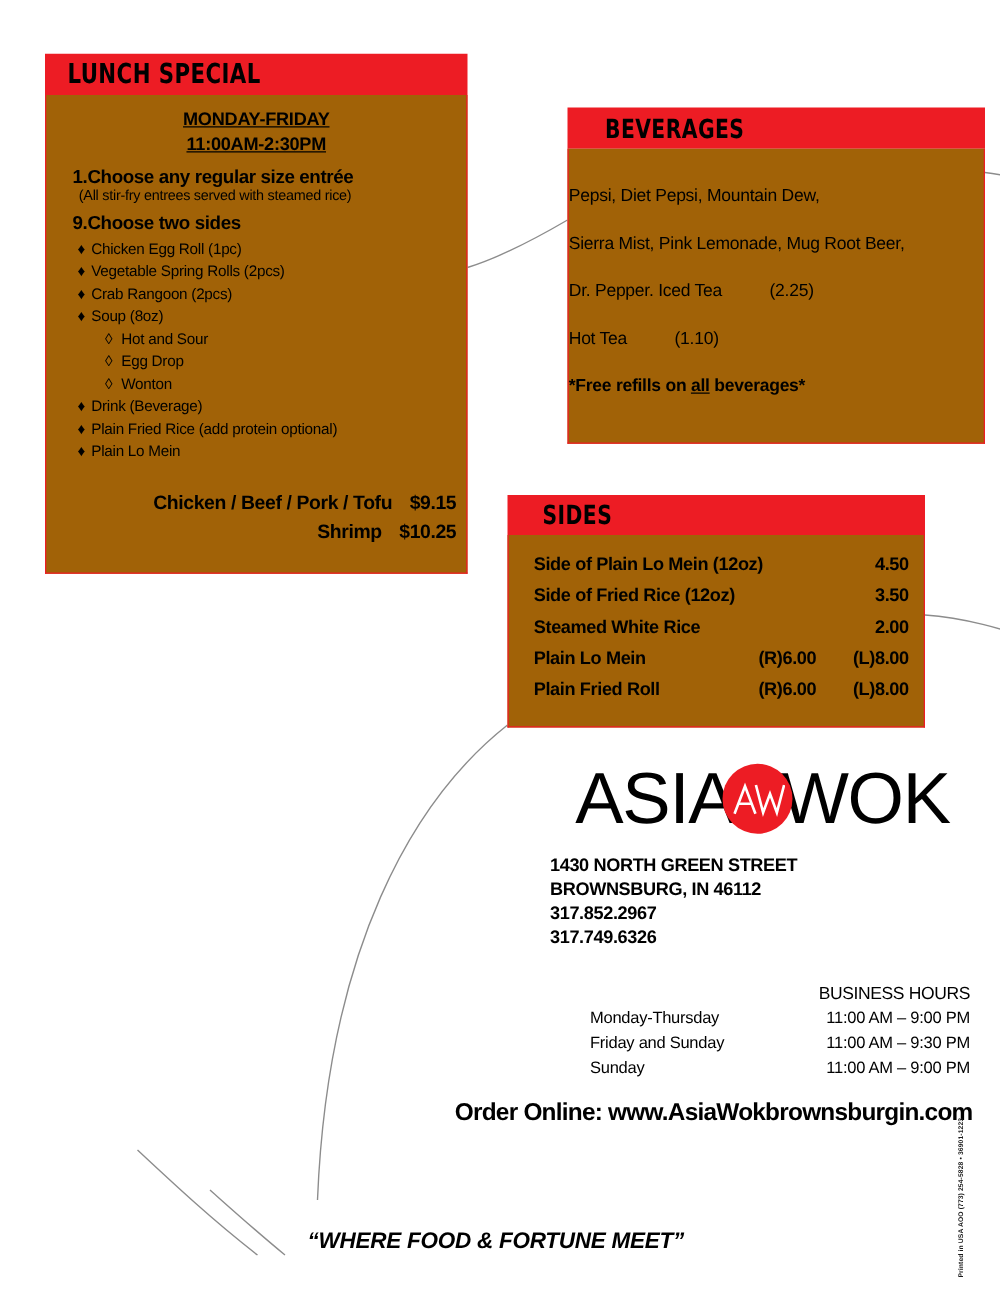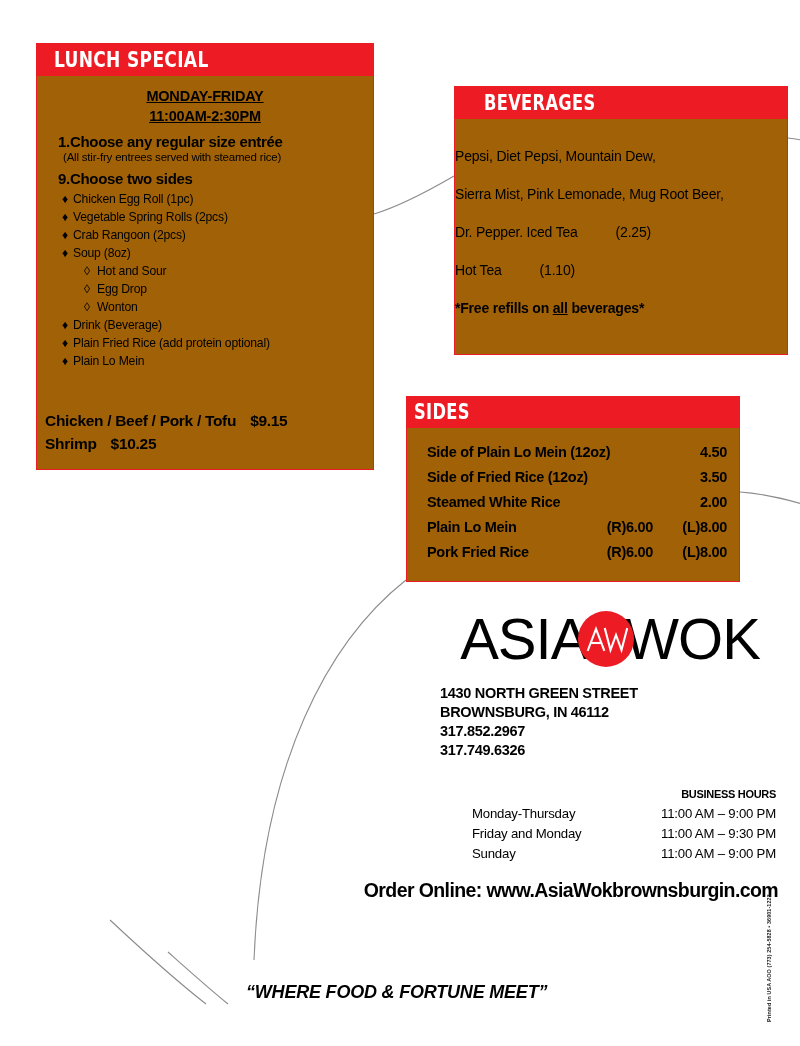--- a/index.html
+++ b/index.html
@@ -35,21 +35,21 @@
     background: #ffffff;
     z-index: 2;
   }
   .panel-body {
     border: 1.5px solid #ED1C24;
     border-top: none;
     background: #a16207;
   }
   .panel-header {
     background: #ED1C24;
-    color: #ffffff;
+    color: #000000;
     font-family: "DejaVu Sans", sans-serif;
     font-weight: bold;
     font-stretch: condensed;
     letter-spacing: 0.4px;
     display: flex;
     align-items: center;
   }
   .panel-header .ttl {
     transform: scaleX(0.86);
     transform-origin: left center;
@@ -94,21 +94,21 @@
     white-space: nowrap;
   }
   .ls-item .bullet { display: inline-block; width: 11px; }
   .ls-sub {
     font-size: 12.2px;
     line-height: 18px;
     padding-left: 22px;
     letter-spacing: -0.2px;
   }
   .ls-sub .bullet { display: inline-block; width: 13px; }
-  .ls-prices { margin-top: 39px; text-align: left; }
+  .ls-prices { margin-top: 21px; text-align: right; }
   .ls-price-row {
     font-weight: bold;
     font-size: 15.5px;
     line-height: 23px;
     letter-spacing: -0.3px;
   }
   .ls-price-row .amt { margin-left: 14px; }
 
   
   #bev-panel { left: 454px; top: 86px; width: 334px; }
@@ -130,21 +130,21 @@
     font-weight: bold;
     line-height: 38px;
     letter-spacing: -0.2px;
   }
   .bev-foot u { text-decoration: underline; }
 
   
   #sides-panel { left: 406px; top: 396px; width: 334px; }
   #sides-panel .panel-header {
     height: 32px;
-    padding-left: 8px;
+    padding-left: 28px;
     font-size: 21px;
   }
   #sides-panel .panel-body { padding: 12px 12px 16px 12px; min-height: 140px; }
   .side-row {
     display: flex;
     align-items: baseline;
     font-weight: bold;
     font-size: 14.5px;
     line-height: 25px;
     letter-spacing: -0.3px;
@@ -201,22 +201,22 @@
   .addr-line {
     font-weight: bold;
     font-size: 14.5px;
     line-height: 19px;
     letter-spacing: -0.3px;
   }
 
   #hours { position: absolute; left: 440px; top: 784px; width: 340px; z-index: 2; }
   #hours-title {
     text-align: right;
-    font-weight: bold;
-    font-size: 11px;
+    font-weight: normal;
+    font-size: 14px;
     line-height: 20px;
     letter-spacing: -0.3px;
     padding-right: 4px;
   }
   .hours-row {
     display: flex;
     justify-content: space-between;
     font-size: 13.2px;
     line-height: 20px;
     letter-spacing: -0.2px;
@@ -386,21 +386,21 @@
       <div class="side-row single">
         <span class="nm">Steamed White Rice</span>
         <span class="p1">2.00</span>
       </div>
       <div class="side-row">
         <span class="nm">Plain Lo Mein</span>
         <span class="p1">(R)6.00</span>
         <span class="p2">(L)8.00</span>
       </div>
       <div class="side-row">
-        <span class="nm">Pork Fried Rice</span>
+        <span class="nm">Plain Fried Roll</span>
         <span class="p1">(R)6.00</span>
         <span class="p2">(L)8.00</span>
       </div>
     </div>
   </section>
 
   <div id="brand">
     <div id="logo-wrap">
       <span class="logo-word">ASIA</span>
       <span id="logo-mark">
@@ -423,21 +423,21 @@
     </div>
   </div>
 
   <div id="hours">
     <div id="hours-title">BUSINESS HOURS</div>
     <div class="hours-row">
       <span class="days">Monday-Thursday</span>
       <span class="time">11:00 AM – 9:00 PM</span>
     </div>
     <div class="hours-row">
-      <span class="days">Friday and Monday</span>
+      <span class="days">Friday and Sunday</span>
       <span class="time">11:00 AM – 9:30 PM</span>
     </div>
     <div class="hours-row">
       <span class="days">Sunday</span>
       <span class="time">11:00 AM – 9:00 PM</span>
     </div>
   </div>
 
   <div id="order-online">Order Online: www.AsiaWokbrownsburgin.com</div>
 

